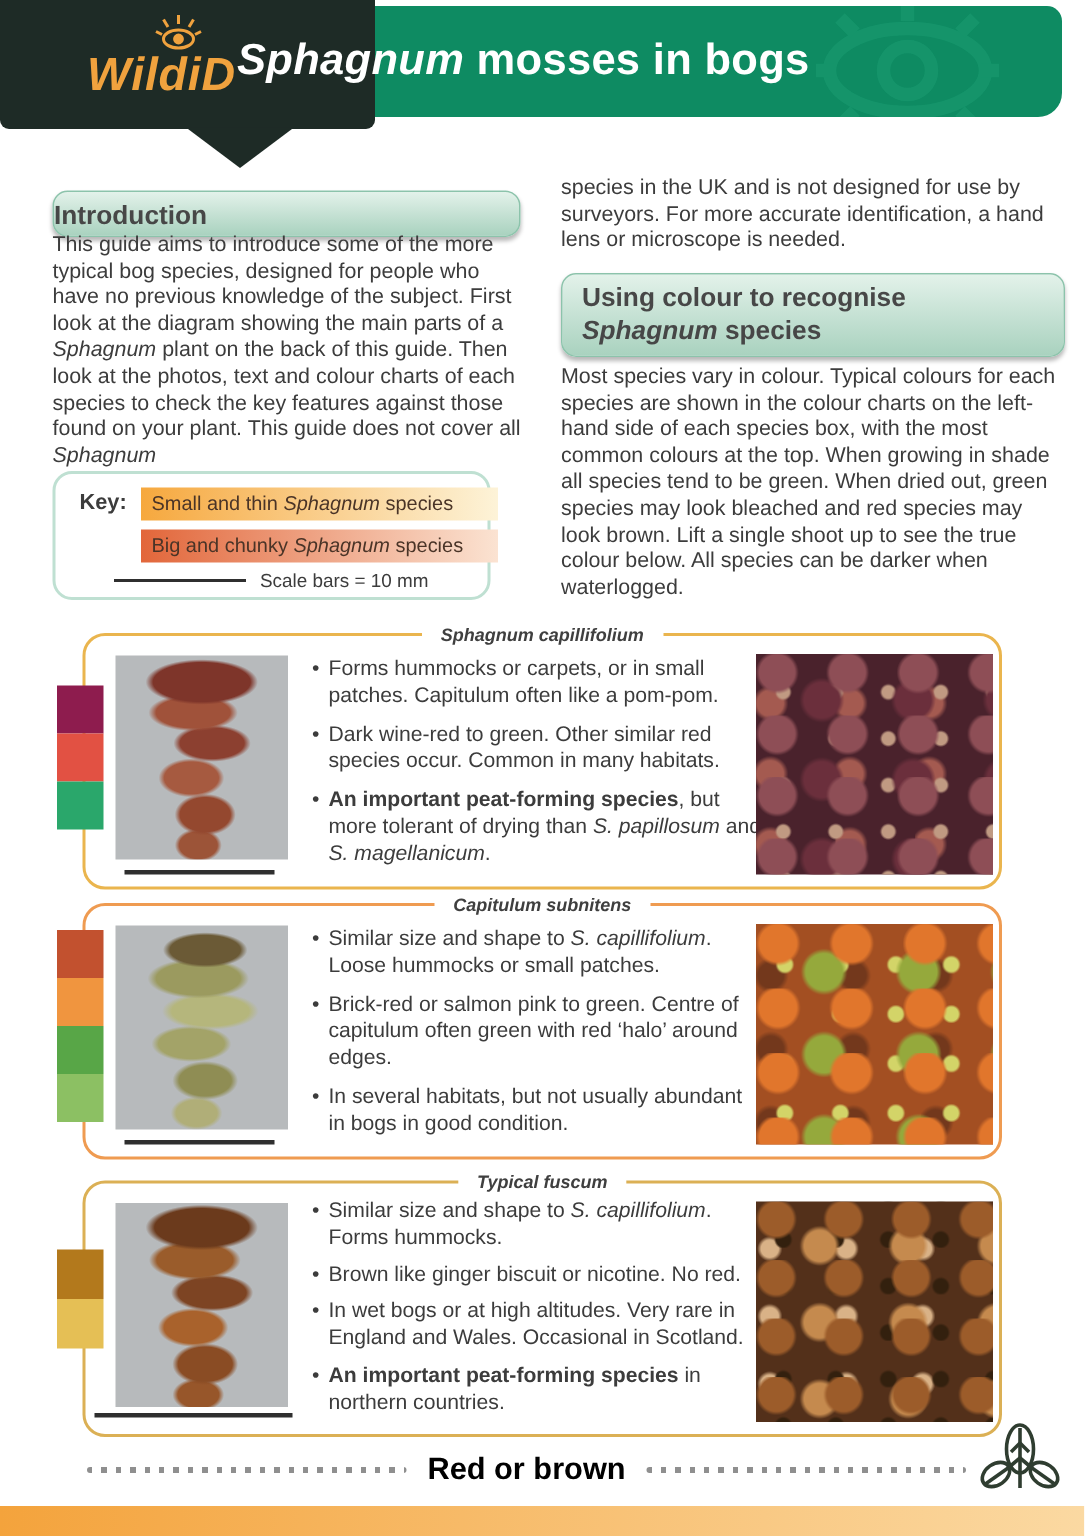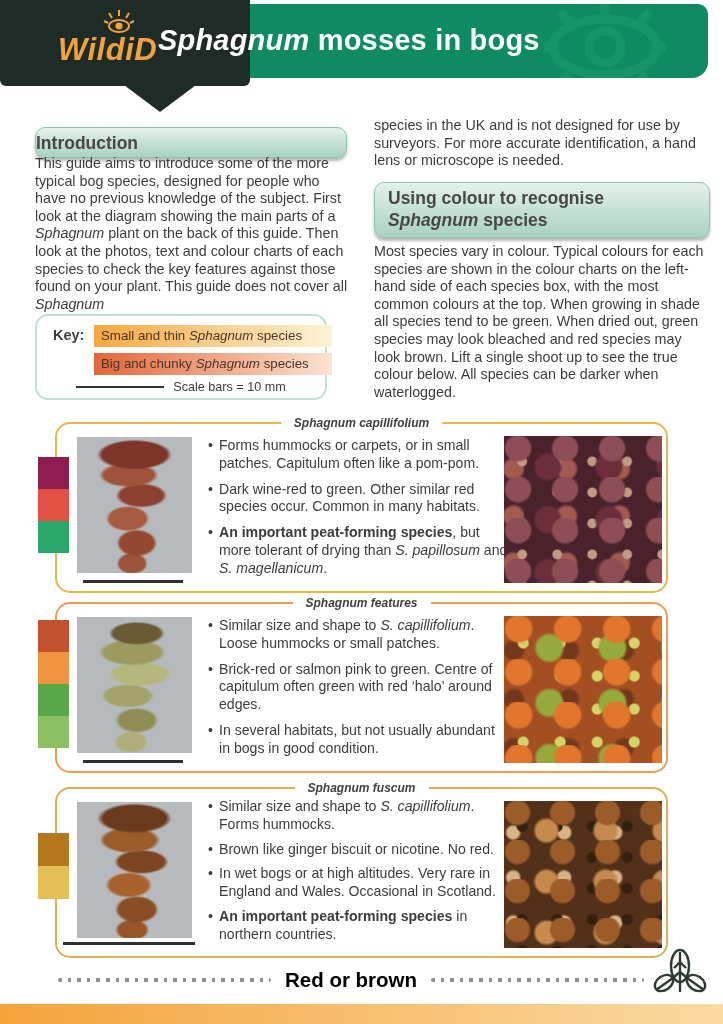--- a/index.html
+++ b/index.html
@@ -192,39 +192,39 @@
     <div class="scalebar scalebar-cap"></div>
     <div class="bullets">
       <div class="bullet"><span>Forms hummocks or carpets, or in small patches. Capitulum often like a pom-pom.</span></div>
       <div class="bullet"><span>Dark wine-red to green. Other similar red species occur. Common in many habitats.</span></div>
       <div class="bullet"><span style="font-weight: 700;">An important peat-forming species</span><span>, but more tolerant of drying than </span><span style="font-style: italic;">S. papillosum</span><span> and </span><span style="font-style: italic;">S. magellanicum</span><span>.</span></div>
     </div>
     <div class="photo-right photo-cap-right"></div>
   </div>
 
   <div class="species-box box-sub" style="border-color: rgb(239, 155, 81);">
-    <div class="species-title">Sphagnum features</div>
+    <div class="species-title">Capitulum subnitens</div>
     <div class="colour-chart chart-sub">
         <div class="swatch" style="background: rgb(194, 81, 47);"></div>
         <div class="swatch" style="background: rgb(240, 149, 63);"></div>
         <div class="swatch" style="background: rgb(88, 166, 71);"></div>
         <div class="swatch" style="background: rgb(140, 192, 99);"></div>
       </div>
     <div class="photo-left photo-sub-left"></div>
     <div class="scalebar scalebar-sub"></div>
     <div class="bullets">
       <div class="bullet"><span>Similar size and shape to </span><span style="font-style: italic;">S. capillifolium</span><span>. Loose hummocks or small patches.</span></div>
       <div class="bullet"><span>Brick-red or salmon pink to green. Centre of capitulum often green with red ‘halo’ around edges.</span></div>
       <div class="bullet"><span>In several habitats, but not usually abundant in bogs in good condition.</span></div>
     </div>
     <div class="photo-right photo-sub-right"></div>
   </div>
 
   <div class="species-box box-fus" style="border-color: rgb(219, 176, 85);">
-    <div class="species-title">Sphagnum fuscum</div>
+    <div class="species-title">Typical fuscum</div>
     <div class="colour-chart chart-fus">
         <div class="swatch" style="background: rgb(179, 121, 28);"></div>
         <div class="swatch" style="background: rgb(229, 191, 85);"></div>
       </div>
     <div class="photo-left photo-fus-left"></div>
     <div class="scalebar scalebar-fus"></div>
     <div class="bullets">
       <div class="bullet"><span>Similar size and shape to </span><span style="font-style: italic;">S. capillifolium</span><span>. Forms hummocks.</span></div>
       <div class="bullet"><span>Brown like ginger biscuit or nicotine. No red.</span></div>
       <div class="bullet"><span>In wet bogs or at high altitudes. Very rare in England and Wales. Occasional in Scotland.</span></div>

